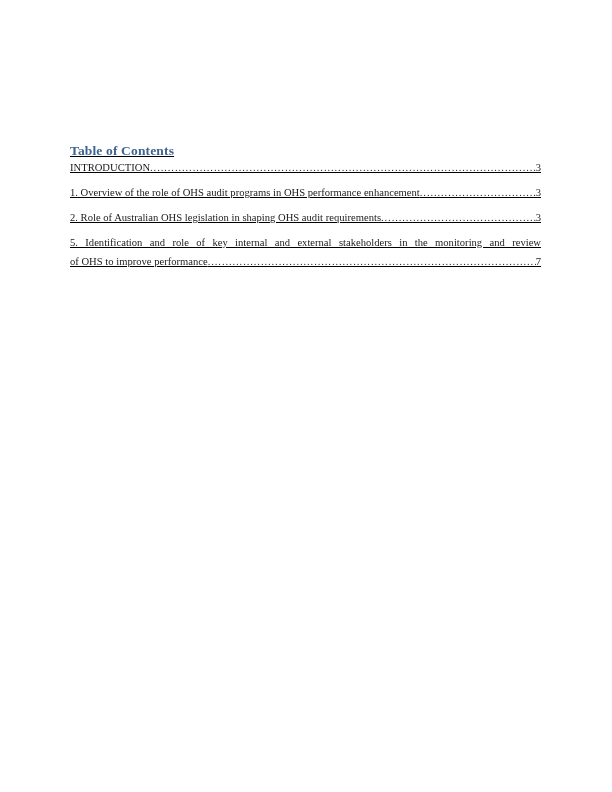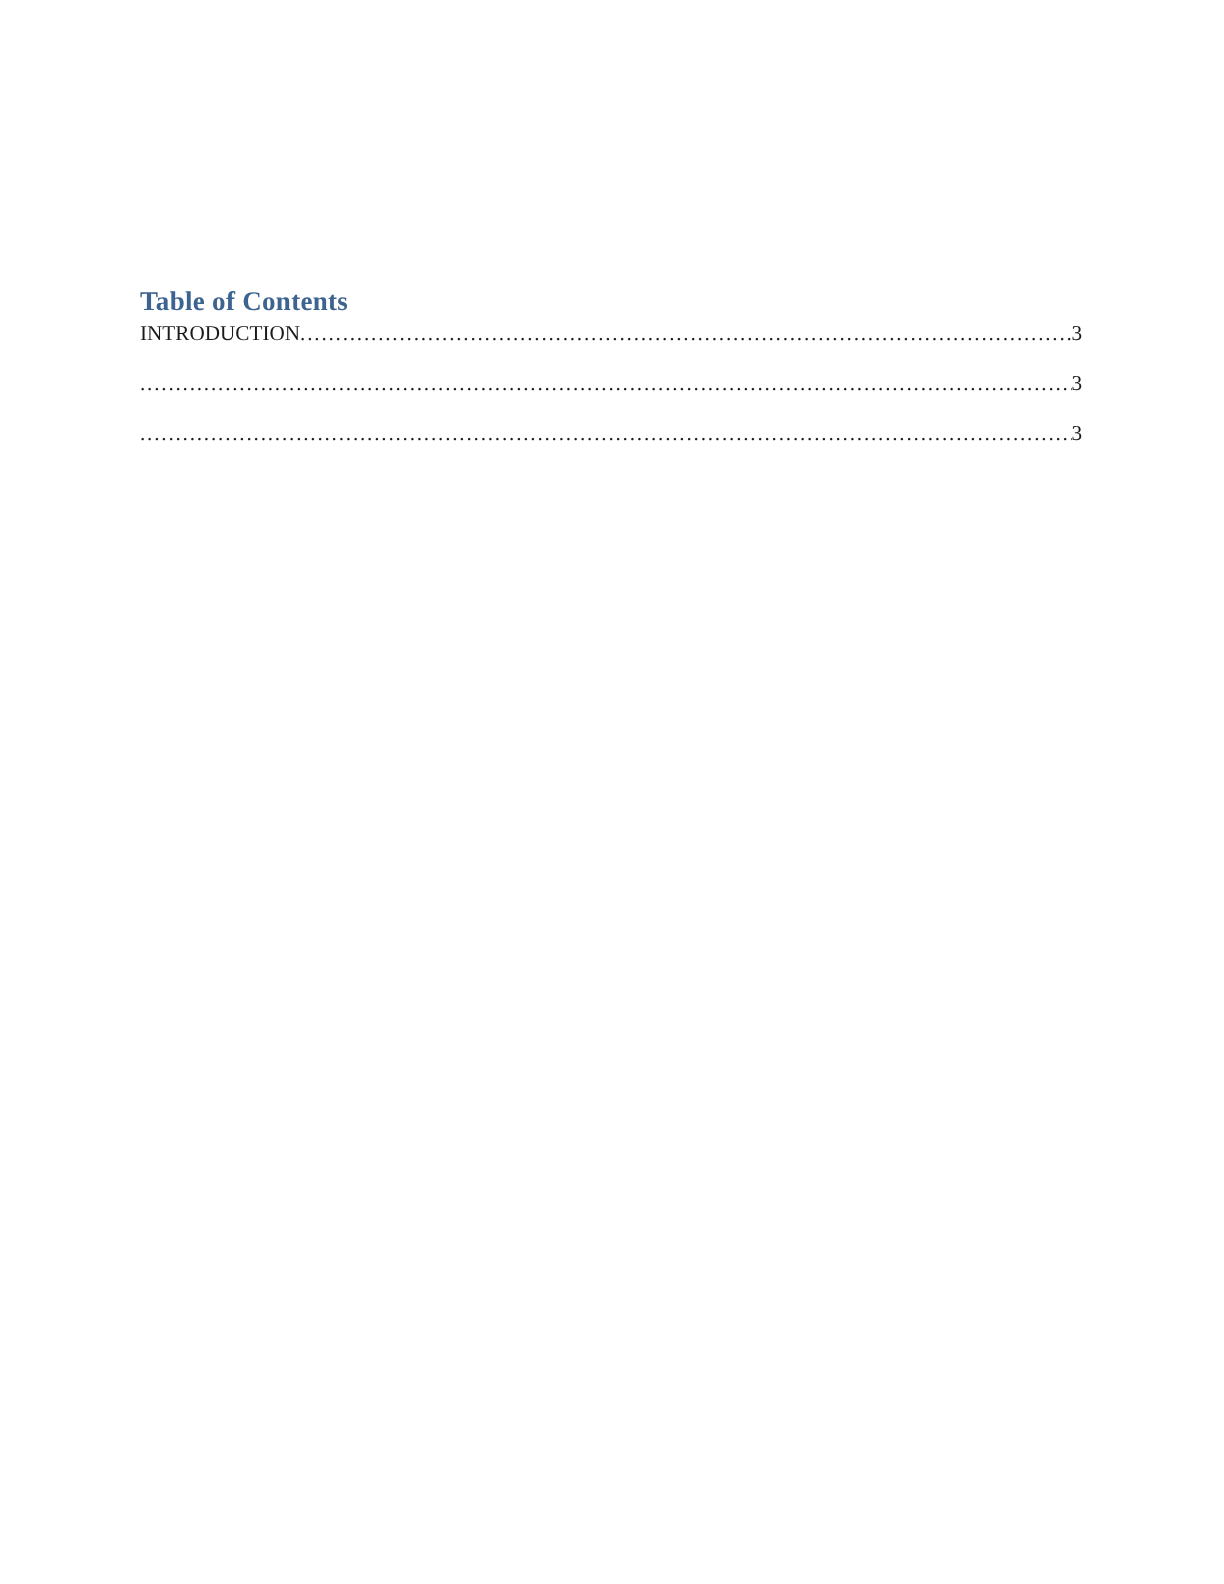--- a/index.html
+++ b/index.html
@@ -18,20 +18,21 @@
     overflow: hidden;
     font-family: "Liberation Serif", "DejaVu Serif", serif;
     -webkit-font-smoothing: antialiased;
   }
 
   .toc-block {
     position: absolute;
     left: 70px;
     top: 143px;
     width: 471px;
+    text-decoration: underline;
   }
 
   .toc-title {
     font-family: "Liberation Serif", "DejaVu Serif", serif;
     font-weight: bold;
     font-size: 13.5px;
     line-height: 16px;
     color: #3d6490;
     letter-spacing: 0.15px;
     margin: 0 0 2px 0;
@@ -110,31 +111,41 @@
     <div class="toc-entry">
       <div class="leader-row">
         <span class="entry-label">INTRODUCTION</span>
         <span class="leader-fill"></span>
         <span class="entry-page">3</span>
       </div>
     </div>
 
     <div class="toc-entry">
       <div class="leader-row">
+        <span class="entry-label">1. Overview of the role of OHS audit programs in OHS performance enhancement</span>
         <span class="leader-fill"></span>
         <span class="entry-page">3</span>
       </div>
     </div>
 
     <div class="toc-entry">
       <div class="leader-row">
+        <span class="entry-label">2. Role of Australian OHS legislation in shaping OHS audit requirements</span>
         <span class="leader-fill"></span>
         <span class="entry-page">3</span>
       </div>
     </div>
 
 
 
+    <div class="toc-entry">
+      <div class="wrapped-first">5. Identification and role of key internal and external stakeholders in the monitoring and review</div>
+      <div class="leader-row">
+        <span class="entry-label">of OHS to improve performance</span>
+        <span class="leader-fill"></span>
+        <span class="entry-page">7</span>
+      </div>
+    </div>
 
 
 
   </div>
 </div>
 
 </body></html>

